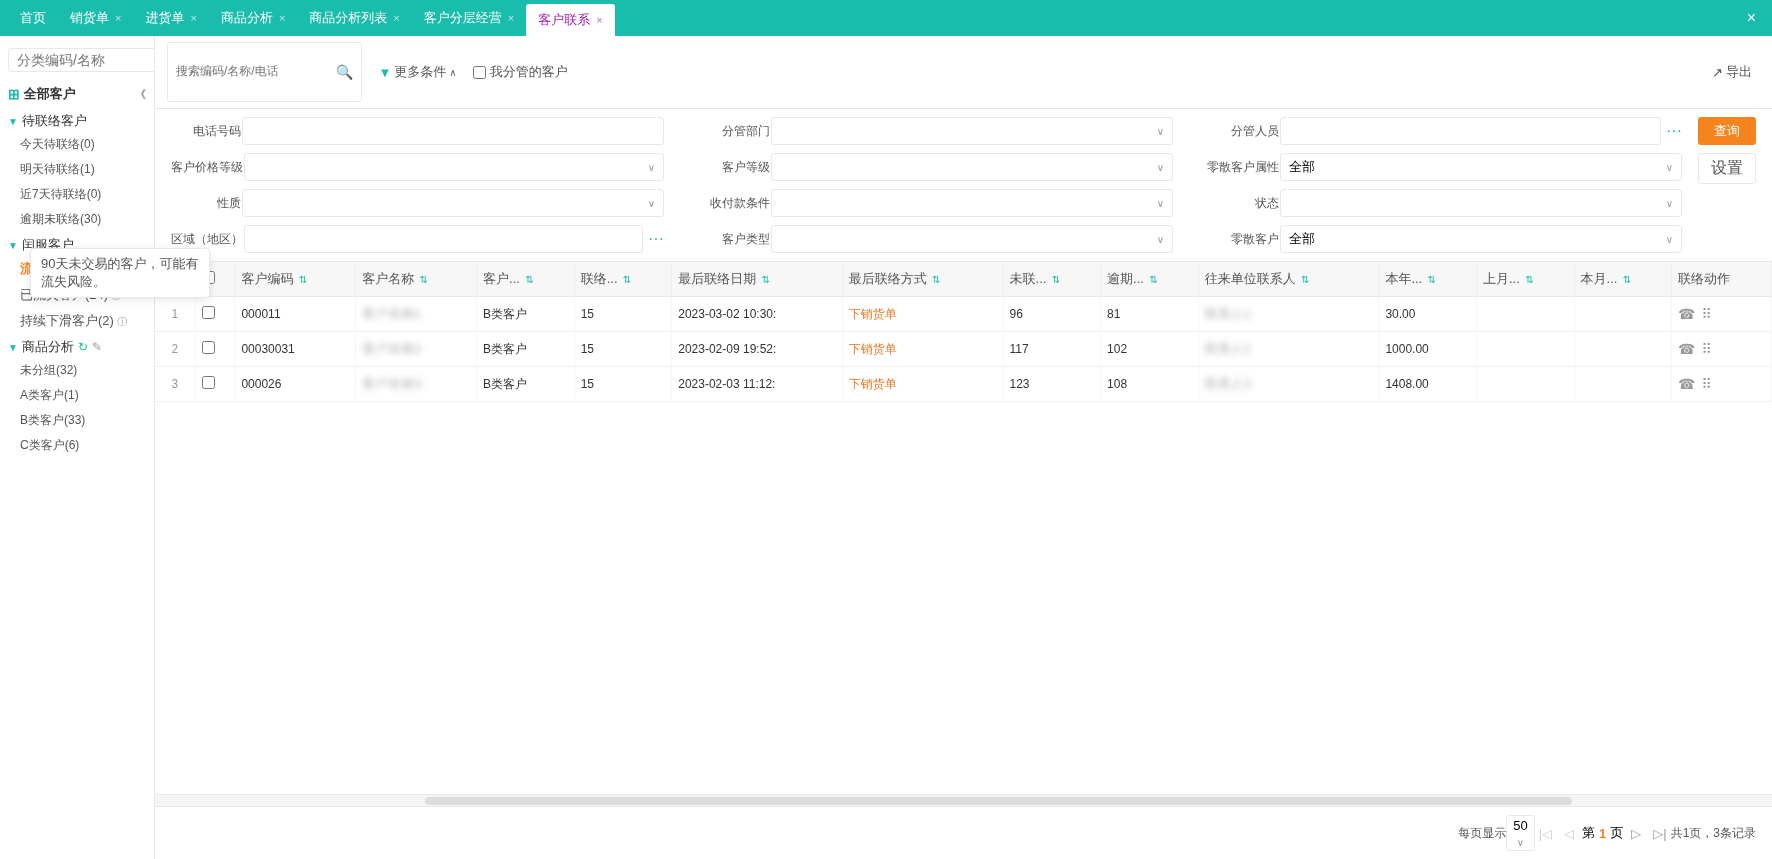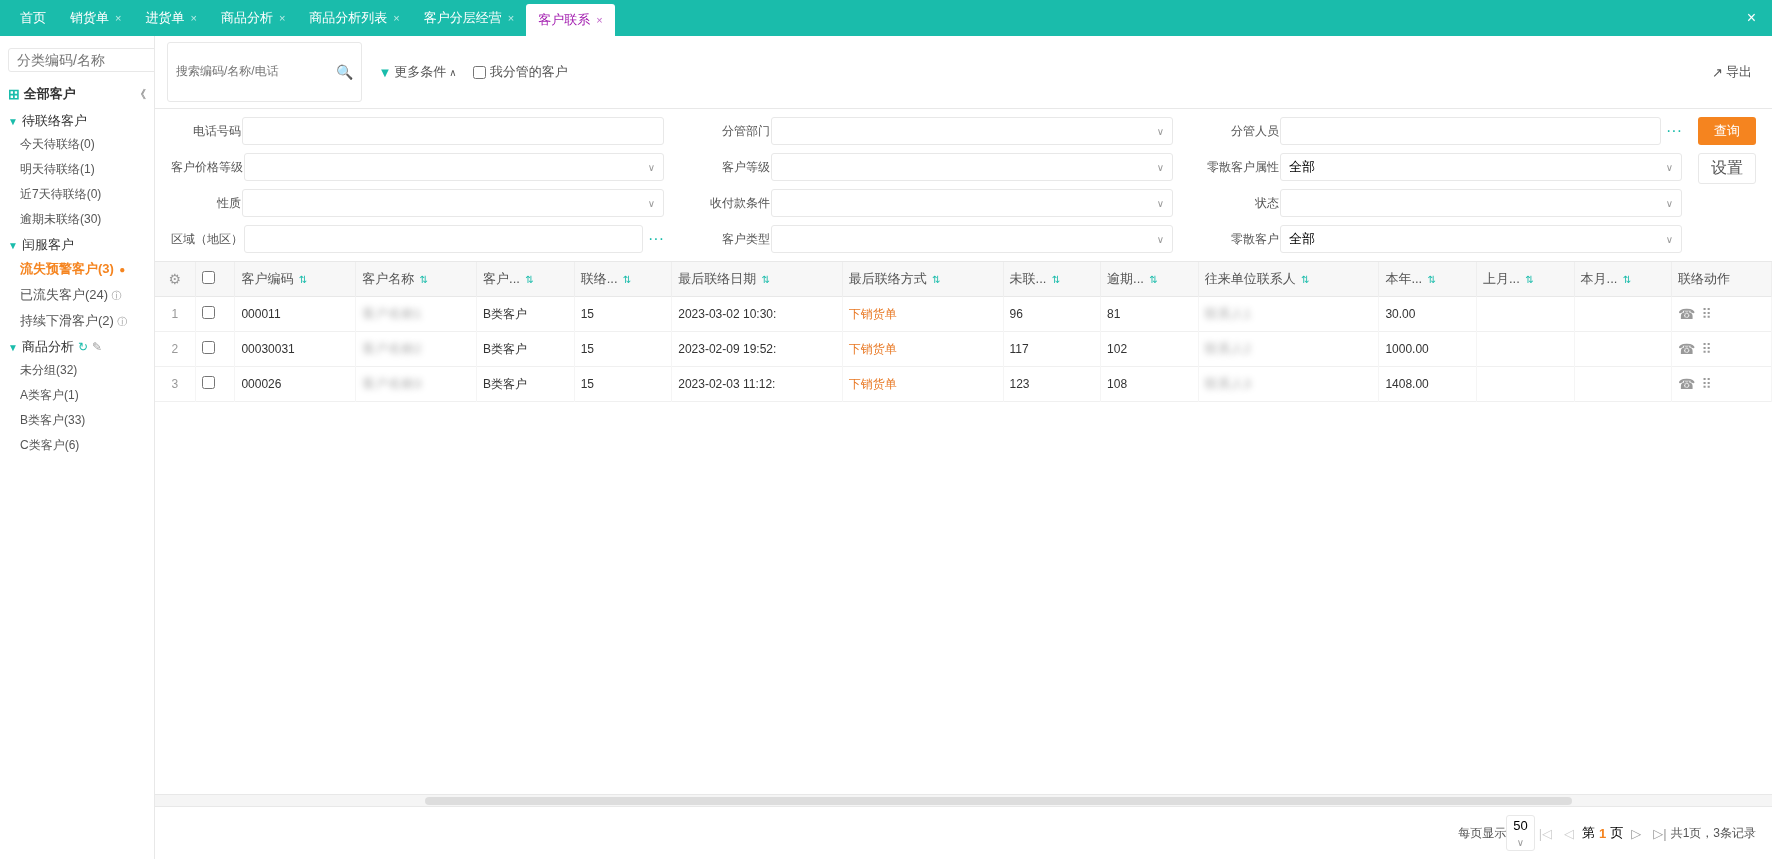--- a/index.html
+++ b/index.html
@@ -447,20 +447,23 @@
     <div class="sidebar-item">今天待联络(0)</div>
     <div class="sidebar-item">明天待联络(1)</div>
     <div class="sidebar-item">近7天待联络(0)</div>
     <div class="sidebar-item">逾期未联络(30)</div>
 
     <div class="sidebar-group-label">
       <span class="arrow">▼</span>
       <span>闰服客户</span>
     </div>
 
+    <div class="tooltip-box">
+      <span>90天未交易的客户，可能有流失风险。</span>
+    </div>
     <div class="sidebar-item active" style="color:#f5841f; font-weight:bold;">
       <span>流失预警客户(3)</span>
       <span style="color:#f5841f; font-size:10px; margin-left:2px;">●</span>
     </div>
     <div class="sidebar-item">
       <span>已流失客户(24)</span>
       <span style="color:#999; font-size:10px;"> ⓘ</span>
     </div>
     <div class="sidebar-item">
       <span>持续下滑客户(2)</span>

